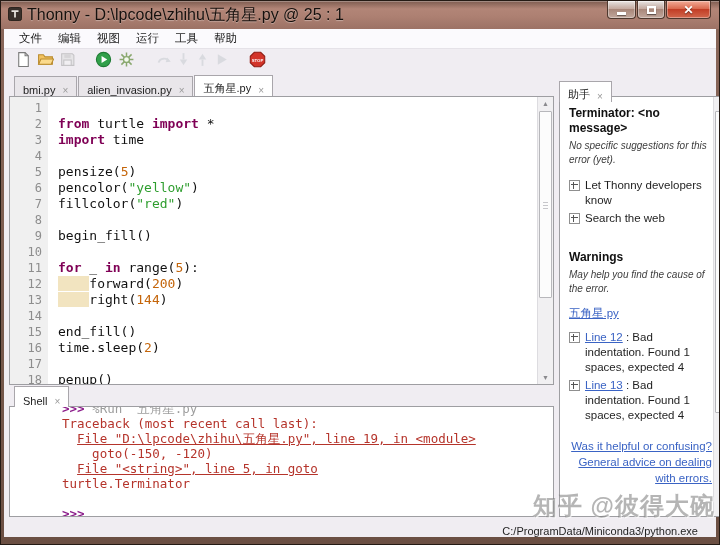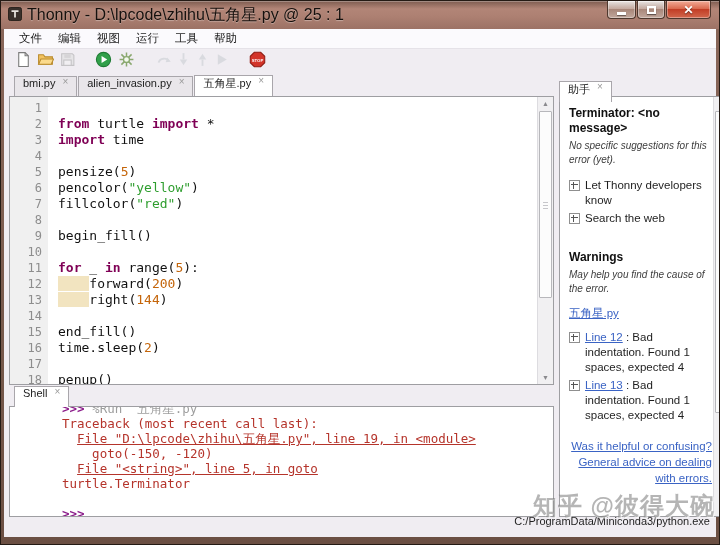--- a/index.html
+++ b/index.html
@@ -27,21 +27,21 @@
   .client{position:absolute;left:3px;right:3px;top:28px;bottom:7px;background:#f0edf2;}
   
   .menubar{position:absolute;left:0;right:0;top:0;height:19px;background:#fbfafd;
     border-bottom:1px solid #e5e2e8;display:flex;align-items:center;padding-left:7px;}
   .menu-item{padding:0 8px;font-size:11.5px;color:#1d1d1d;}
   .toolbar{position:absolute;left:0;right:0;top:19px;height:26px;display:flex;align-items:center;padding-left:10px;}
   .tb-btn{width:18px;height:18px;display:flex;align-items:center;justify-content:center;}
   .tb-btn.disabled{opacity:.5;}
   
   .tabs{position:absolute;display:flex;align-items:flex-end;}
-  .tab{display:flex;align-items:flex-start;height:20px;padding:0 8px;margin-right:1px;
+  .tab{display:flex;align-items:flex-end;height:20px;padding:0 8px;margin-right:1px;
     background:#e9e6ea;border:1px solid #a9a6ab;border-bottom:none;box-sizing:border-box;
     font-size:11px;color:#222;white-space:nowrap;}
   .tab.active{background:#fff;height:21px;position:relative;z-index:3;}
   .tab .close{margin-left:7px;color:#9a9a9a;font-size:10px;line-height:10px;}
   #editor-tabs{left:10px;top:46px;}
   #shell-tabs{left:10px;top:357px;}
   #assistant-tabs{left:555px;top:52px;}
   
   .panel{position:absolute;background:#fff;border:1px solid #9e9ea2;box-sizing:border-box;overflow:hidden;}
   #editor-panel{left:5px;top:67px;width:545px;height:289px;display:flex;z-index:2;}
@@ -78,22 +78,22 @@
   .as-item{display:flex;gap:5px;line-height:15px;margin-bottom:3px;color:#1e1e1e;}
   .expand-icon{flex:0 0 auto;width:9px;height:9px;border:1px solid #8f8f8f;margin-top:2px;position:relative;background:#fff;}
   .expand-icon::before{content:"";position:absolute;left:1px;right:1px;top:3px;height:1px;background:#555;}
   .expand-icon::after{content:"";position:absolute;top:1px;bottom:1px;left:3px;width:1px;background:#555;}
   .as-warnings-block{margin-top:24px;}
   .file-link{color:#3a63c4;text-decoration:underline;display:inline-block;margin:10px 0 9px;}
   .line-link{color:#3a63c4;text-decoration:underline;}
   .feedback{margin-top:15px;text-align:right;line-height:16px;}
   .feedback .flink{display:block;color:#3a63c4;text-decoration:underline;}
   
-  .statusbar{position:absolute;left:0;right:0;bottom:0;height:22px;display:flex;align-items:flex-start;
-    justify-content:flex-end;padding-right:6px;font-size:11px;color:#1f1f1f;}
+  .statusbar{position:absolute;left:0;right:0;bottom:0;height:22px;display:flex;align-items:flex-end;
+    justify-content:flex-end;padding-right:18px;font-size:11px;color:#1f1f1f;}
   .watermark{position:absolute;right:4px;top:489px;font-size:24px;font-weight:bold;letter-spacing:1px;
     color:rgba(120,120,120,.55);text-shadow:1px 1px 0 rgba(255,255,255,.75);z-index:6;pointer-events:none;white-space:nowrap;}
 </style>
 </head>
 <body>
 
 <div class="stage">
 
   <div class="titlebar">
     <span class="app-icon">

